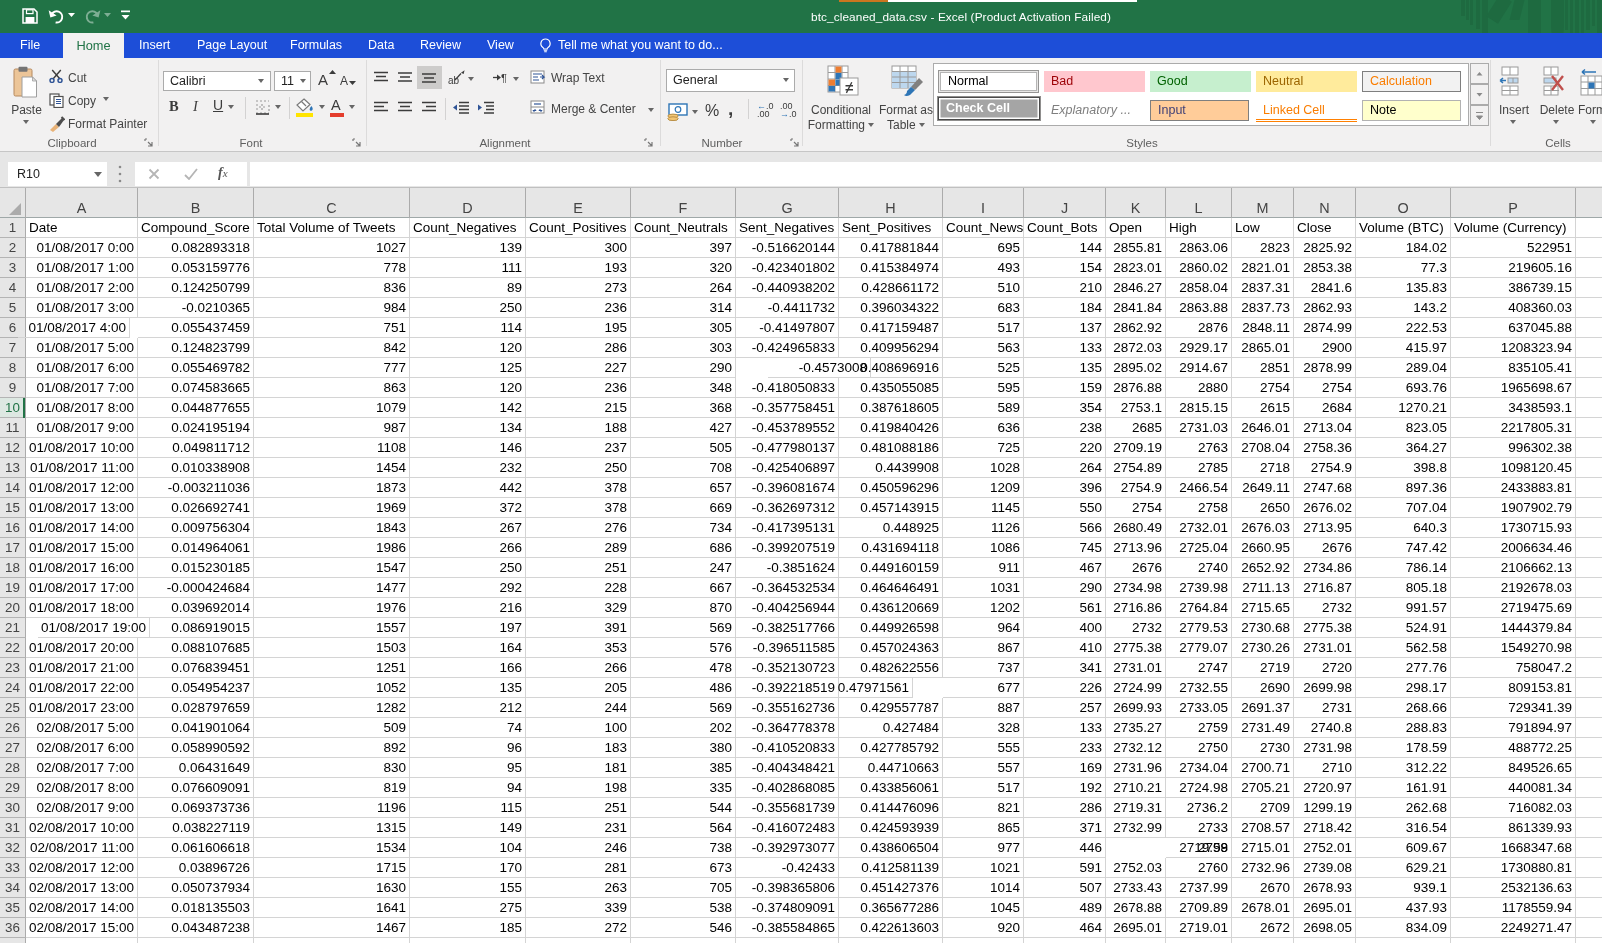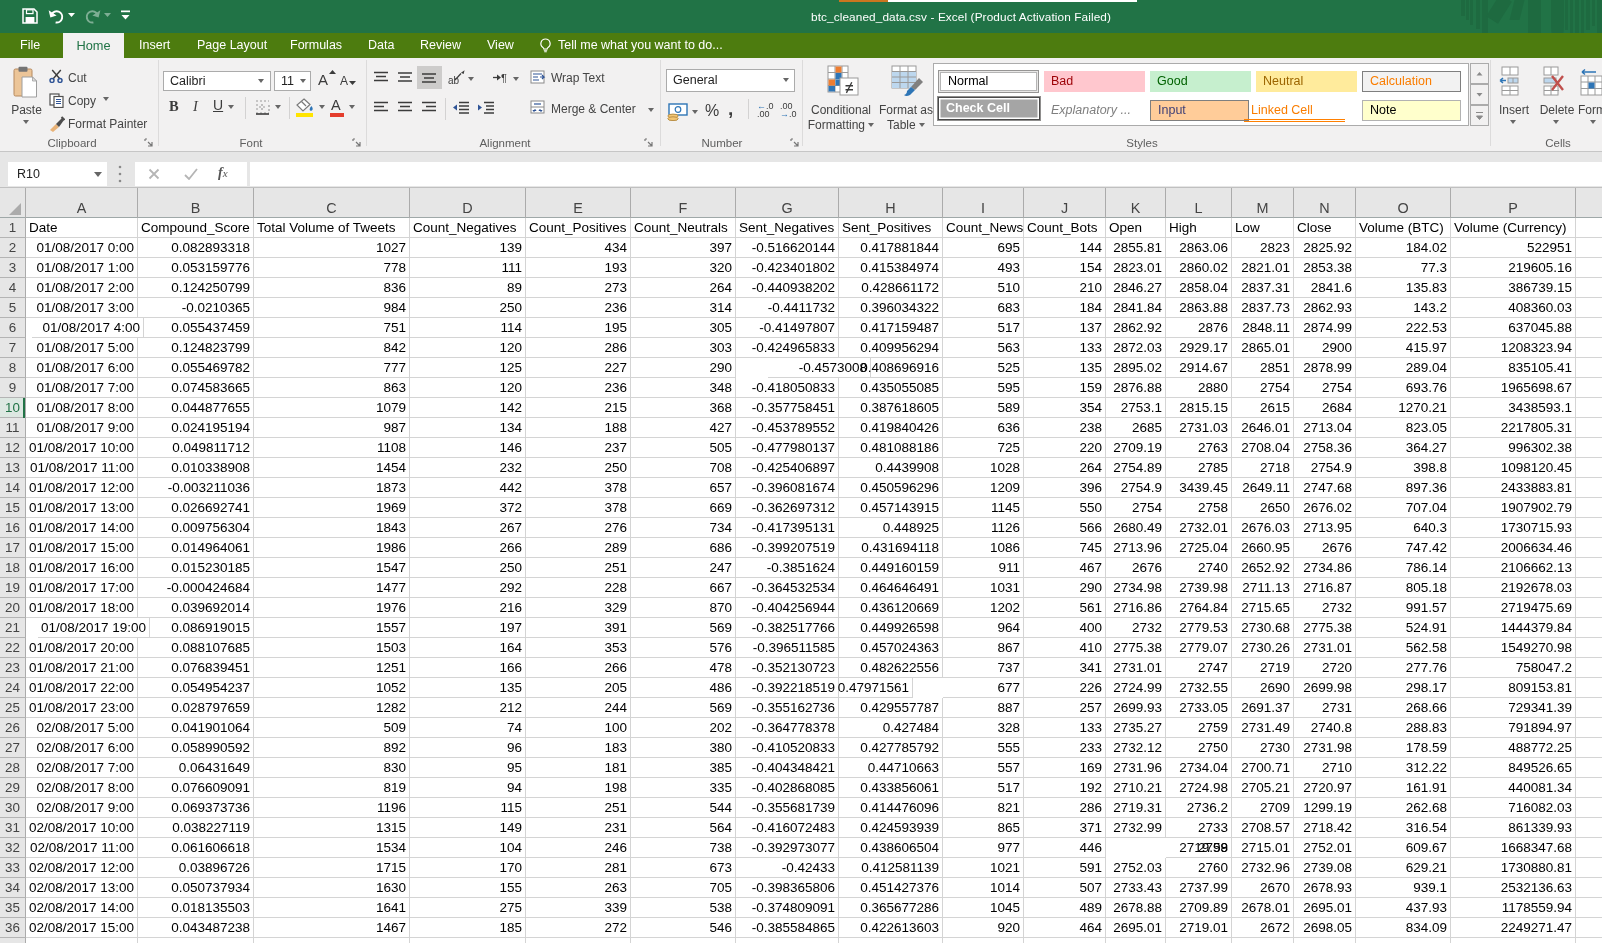--- a/index.html
+++ b/index.html
@@ -9,21 +9,21 @@
 #title{position:absolute;left:0;top:0;width:1602px;height:33px;background:#217346}
 #tstrip1{position:absolute;left:839px;top:0;width:49px;height:2px;background:#c9761f}
 #tstrip2{position:absolute;left:888px;top:0;width:249px;height:2px;background:#fff}
 #ttext{position:absolute;left:811px;top:10px;color:#fff;font-size:11.8px;letter-spacing:.1px}
 #deco{position:absolute;left:1440px;top:0;width:162px;height:70px;overflow:hidden}
 #deco div{position:absolute;background:#1e6a40}
 
 #qat{position:absolute;left:0;top:0;height:33px;color:#fff}
 #qat svg{position:absolute;top:7px}
 
-#tabs{position:absolute;left:0;top:33px;width:1602px;height:25px;background:#4d7c0f}
+#tabs{position:absolute;left:0;top:33px;width:1602px;height:25px;background:#1d4ed8}
 .tab{position:absolute;top:0;height:25px;color:#fff;font-size:12.5px;line-height:25px;text-align:center;white-space:nowrap}
 #tabhome{position:absolute;left:63px;top:33px;width:61px;height:25px;background:#f2f1f1;color:#217346;font-size:12.8px;line-height:25px;text-align:center}
 
 #ribbon{position:absolute;left:0;top:58px;width:1602px;height:94px;background:#f2f1f1;border-bottom:1px solid #c6c6c6;overflow:hidden}
 .gdiv{position:absolute;top:2px;height:86px;width:1px;background:#dcdbdb}
 .glabel{position:absolute;top:79px;font-size:11.5px;color:#5e5e5e;text-align:center}
 .dlg{position:absolute;top:80px;width:10px;height:10px}
 .rtxt{position:absolute;font-size:12px;color:#444;white-space:nowrap}
 .caret{position:absolute;width:0;height:0;border-left:3.5px solid transparent;border-right:3.5px solid transparent;border-top:4px solid #666}
 .combo{position:absolute;background:#fff;border:1px solid #ababab;font-size:12.5px;color:#222;padding-left:6px}
@@ -297,21 +297,21 @@
 <div class="rtxt" style="left:871px;top:60px;width:70px;text-align:center">Table <span style="display:inline-block;width:0;height:0;border-left:3.5px solid transparent;border-right:3.5px solid transparent;border-top:4px solid #666;vertical-align:2px"></span></div>
 <div id="gal">
 <div class="chip" style="left:6px;top:8px;background:#fff;border:1px solid #b5b5b5;box-shadow:0 0 0 1px #e8e7e6,0 0 0 2px #969594;line-height:17px;width:97px;height:19px">Normal</div>
 <div class="chip" style="left:110px;top:7px;background:#ffc7ce;color:#9c0006">Bad</div>
 <div class="chip" style="left:216px;top:7px;background:#c6efce;color:#006100">Good</div>
 <div class="chip" style="left:322px;top:7px;background:#ffeb9c;color:#9c6500">Neutral</div>
 <div class="chip" style="left:428px;top:7px;background:#f2f2f2;color:#fa7d00;border:1px solid #7f7f7f;line-height:19px;width:99px;height:21px">Calculation</div>
 <div class="chip" style="left:4px;top:33px;background:#a5a5a5;color:#fff;border:1px solid #4a4a4a;box-shadow:inset 0 0 0 1.5px #fff,0 0 0 1px #8f8e8d;line-height:20px;width:102px;height:23px;font-weight:bold">Check Cell</div>
 <div class="chip" style="left:110px;top:36px;color:#7f7f7f;font-style:italic">Explanatory ...</div>
 <div class="chip" style="left:216px;top:36px;background:#ffcc99;color:#3f3f76;border:1px solid #7f7f7f;line-height:19px;width:99px;height:21px">Input</div>
-<div class="chip" style="left:310px;top:36px;color:#fa7d00;border-bottom:3px double #ff8001;height:22px">Linked Cell</div>
+<div class="chip" style="left:322px;top:36px;color:#fa7d00;border-bottom:3px double #ff8001;height:22px">Linked Cell</div>
 <div class="chip" style="left:428px;top:36px;background:#ffffcc;border:1px solid #b2b2b2;line-height:19px;width:99px;height:21px">Note</div>
 </div>
 <div class="gsb" style="top:5px"><svg width="17" height="19" viewBox="0 0 17 19">
         <path d="M8.5 8 11.5 11.5H5.5z" fill="#8a8a8a"></path>
       </svg></div>
 <div class="gsb" style="top:26px"><svg width="17" height="19" viewBox="0 0 17 19">
         <path d="M8.5 11.5 11.5 8H5.5z" fill="#8a8a8a"></path>
       </svg></div>
 <div class="gsb" style="top:47px"><svg width="17" height="19" viewBox="0 0 17 19">
         <path d="M5 6.5h7M8.5 13.5 11.5 10H5.5z" fill="#8a8a8a" stroke="#8a8a8a"></path>
@@ -416,21 +416,21 @@
         <div class="c lft" style="left:1356px;width:95px">Volume (BTC)</div>
         <div class="c lft" style="left:1451px;width:125px">Volume (Currency)</div>
         <div class="c" style="left:1576px;width:27px"></div>
       </div>
       <div class="row" style="top:20px">
         <div class="rh">2</div>
         <div class="c" style="left:26px;width:112px">01/08/2017 0:00</div>
         <div class="c" style="left:138px;width:116px">0.082893318</div>
         <div class="c" style="left:254px;width:156px">1027</div>
         <div class="c" style="left:410px;width:116px">139</div>
-        <div class="c" style="left:526px;width:105px">434</div>
+        <div class="c" style="left:526px;width:105px">300</div>
         <div class="c" style="left:631px;width:105px">397</div>
         <div class="c" style="left:736px;width:103px">-0.516620144</div>
         <div class="c" style="left:839px;width:104px">0.417881844</div>
         <div class="c" style="left:943px;width:81px">695</div>
         <div class="c" style="left:1024px;width:82px">144</div>
         <div class="c" style="left:1106px;width:60px">2855.81</div>
         <div class="c" style="left:1166px;width:66px">2863.06</div>
         <div class="c" style="left:1232px;width:62px">2823</div>
         <div class="c" style="left:1294px;width:62px">2825.92</div>
         <div class="c" style="left:1356px;width:95px">184.02</div>
@@ -492,21 +492,21 @@
         <div class="c" style="left:1106px;width:60px">2841.84</div>
         <div class="c" style="left:1166px;width:66px">2863.88</div>
         <div class="c" style="left:1232px;width:62px">2837.73</div>
         <div class="c" style="left:1294px;width:62px">2862.93</div>
         <div class="c" style="left:1356px;width:95px">143.2</div>
         <div class="c" style="left:1451px;width:125px">408360.03</div>
         <div class="c" style="left:1576px;width:27px"></div>
       </div>
       <div class="row" style="top:100px">
         <div class="rh">6</div>
-        <div class="c" style="left:32px;width:112px">01/08/2017 4:00</div>
+        <div class="c" style="left:18px;width:112px">01/08/2017 4:00</div>
         <div class="c" style="left:138px;width:116px">0.055437459</div>
         <div class="c" style="left:254px;width:156px">751</div>
         <div class="c" style="left:410px;width:116px">114</div>
         <div class="c" style="left:526px;width:105px">195</div>
         <div class="c" style="left:631px;width:105px">305</div>
         <div class="c" style="left:736px;width:103px">-0.41497807</div>
         <div class="c" style="left:839px;width:104px">0.417159487</div>
         <div class="c" style="left:943px;width:81px">517</div>
         <div class="c" style="left:1024px;width:82px">137</div>
         <div class="c" style="left:1106px;width:60px">2862.92</div>
@@ -663,21 +663,21 @@
         <div class="c" style="left:138px;width:116px">-0.003211036</div>
         <div class="c" style="left:254px;width:156px">1873</div>
         <div class="c" style="left:410px;width:116px">442</div>
         <div class="c" style="left:526px;width:105px">378</div>
         <div class="c" style="left:631px;width:105px">657</div>
         <div class="c" style="left:736px;width:103px">-0.396081674</div>
         <div class="c" style="left:839px;width:104px">0.450596296</div>
         <div class="c" style="left:943px;width:81px">1209</div>
         <div class="c" style="left:1024px;width:82px">396</div>
         <div class="c" style="left:1106px;width:60px">2754.9</div>
-        <div class="c" style="left:1166px;width:66px">3439.45</div>
+        <div class="c" style="left:1166px;width:66px">2466.54</div>
         <div class="c" style="left:1232px;width:62px">2649.11</div>
         <div class="c" style="left:1294px;width:62px">2747.68</div>
         <div class="c" style="left:1356px;width:95px">897.36</div>
         <div class="c" style="left:1451px;width:125px">2433883.81</div>
         <div class="c" style="left:1576px;width:27px"></div>
       </div>
       <div class="row" style="top:280px">
         <div class="rh">15</div>
         <div class="c" style="left:26px;width:112px">01/08/2017 13:00</div>
         <div class="c" style="left:138px;width:116px">0.026692741</div>

